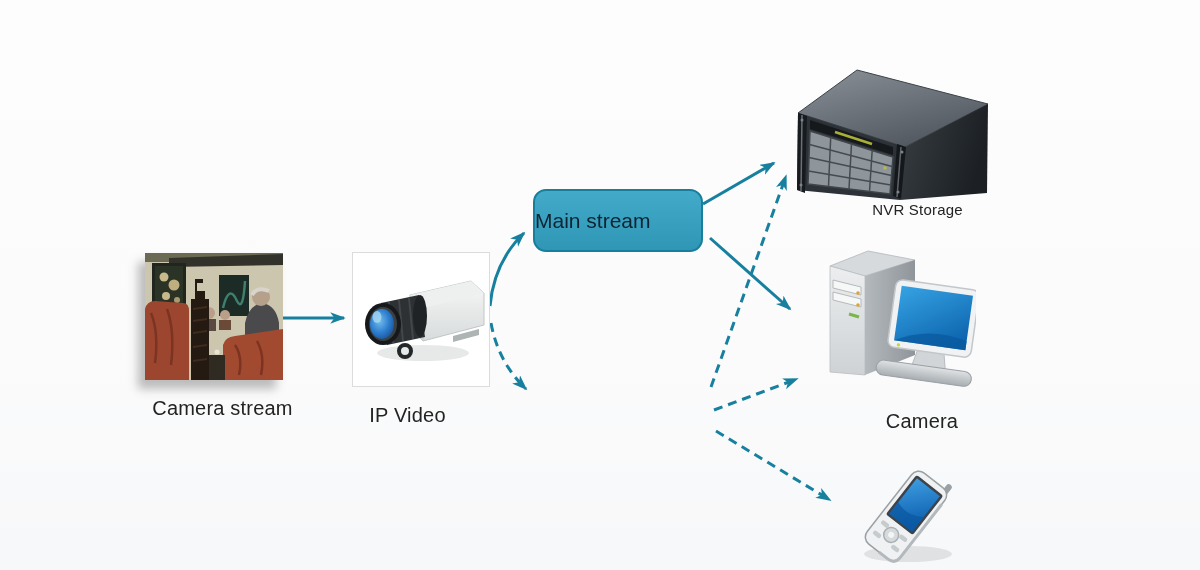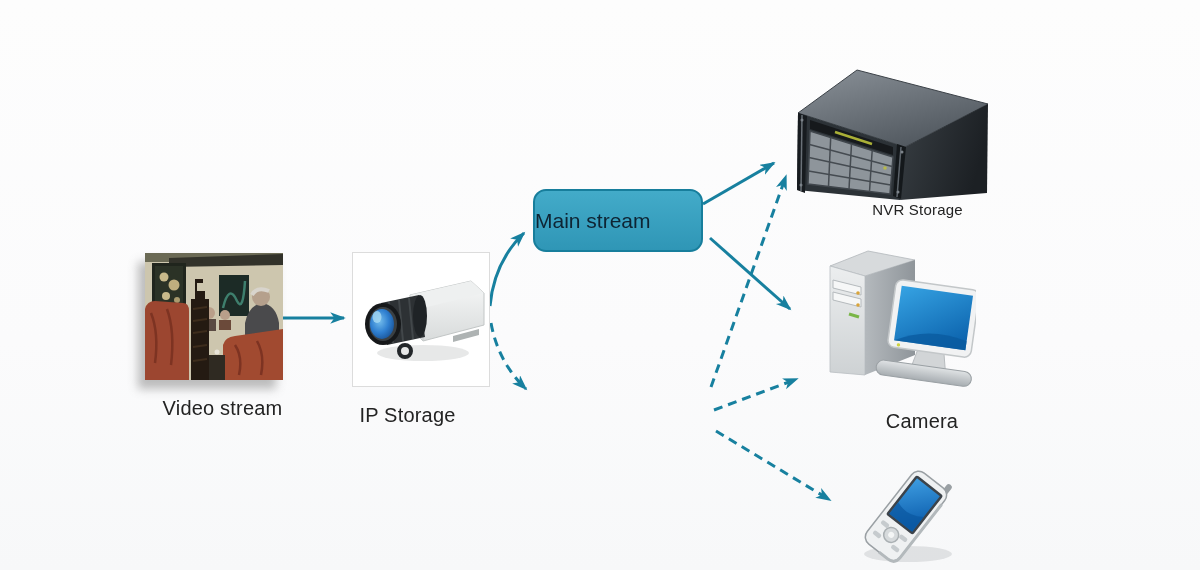--- a/index.html
+++ b/index.html
@@ -66,21 +66,21 @@
       <path d="M6,60 Q14,80 10,110 M22,56 Q30,78 26,112" stroke="#7d3322" stroke-width="2.5" fill="none"></path>
       <path d="M48,46 L60,46 L60,38 L52,38 L52,30 L58,30 L58,26 L50,26 L50,46 Z" fill="#241a12"></path>
       <rect x="46" y="46" width="18" height="81" fill="#241a12"></rect>
       <path d="M48,56 L62,54 M48,68 L62,66 M48,80 L62,78 M48,94 L62,92 M48,108 L62,106" stroke="#3d2c1c" stroke-width="2" fill="none"></path>
       <path d="M78,92 Q80,84 90,83 L138,76 L138,127 L78,127 Z" fill="#a14a30"></path>
       <path d="M90,92 Q98,104 94,122 M112,88 Q120,102 116,122" stroke="#7d3322" stroke-width="2.5" fill="none"></path>
       <rect x="64" y="102" width="16" height="25" fill="#2f2a22"></rect>
       <circle cx="72" cy="99" r="2.5" fill="#e8e4d8"></circle>
     </svg>
   </div>
-  <div class="node-label" style="left:150px;top:397px;width:145px;">Video stream</div>
+  <div class="node-label" style="left:150px;top:397px;width:145px;">Camera stream</div>
 
   <div class="camera-box">
     <svg width="134" height="131" viewBox="0 0 134 131">
       <defs>
         <radialGradient id="lensGlass" cx="40%" cy="40%" r="70%">
           <stop offset="0%" stop-color="#74bdec"></stop>
           <stop offset="55%" stop-color="#2f7fd0"></stop>
           <stop offset="100%" stop-color="#174f92"></stop>
         </radialGradient>
         <linearGradient id="camBody" x1="0" y1="0" x2="0" y2="1">
@@ -98,21 +98,21 @@
       <path d="M28,50 L66,42 L72,84 L34,92 Z" fill="#2d3134"></path>
       <path d="M36,49 L40,90 M46,47 L50,88 M56,45 L60,86" stroke="#42474a" stroke-width="2"></path>
       <ellipse cx="67" cy="63" rx="7" ry="21" fill="#1f2326"></ellipse>
       <ellipse cx="30" cy="71" rx="18" ry="21" fill="#16181a"></ellipse>
       <ellipse cx="30" cy="71" rx="14" ry="17" fill="#3b4043"></ellipse>
       <ellipse cx="29" cy="71" rx="12" ry="15" fill="url(#lensGlass)"></ellipse>
       <ellipse cx="24" cy="64" rx="4.5" ry="6" fill="#a8d9f2" opacity="0.8"></ellipse>
       <circle cx="52" cy="98" r="6" fill="none" stroke="#23272a" stroke-width="4"></circle>
     </svg>
   </div>
-  <div class="node-label" style="left:340px;top:404px;width:135px;">IP Storage</div>
+  <div class="node-label" style="left:340px;top:404px;width:135px;">IP Video</div>
 
   <div class="stream-box" style="left:533px;top:189px;width:166px;height:59px;">
     <span>Main stream</span>
   </div>
 
 
   <svg class="abs" style="left:790px;top:68px;" width="200" height="137" viewBox="0 0 200 137">
     <defs>
       <linearGradient id="nvrTop" x1="0" y1="0" x2="0.6" y2="1">
         <stop offset="0%" stop-color="#8a9198"></stop>

